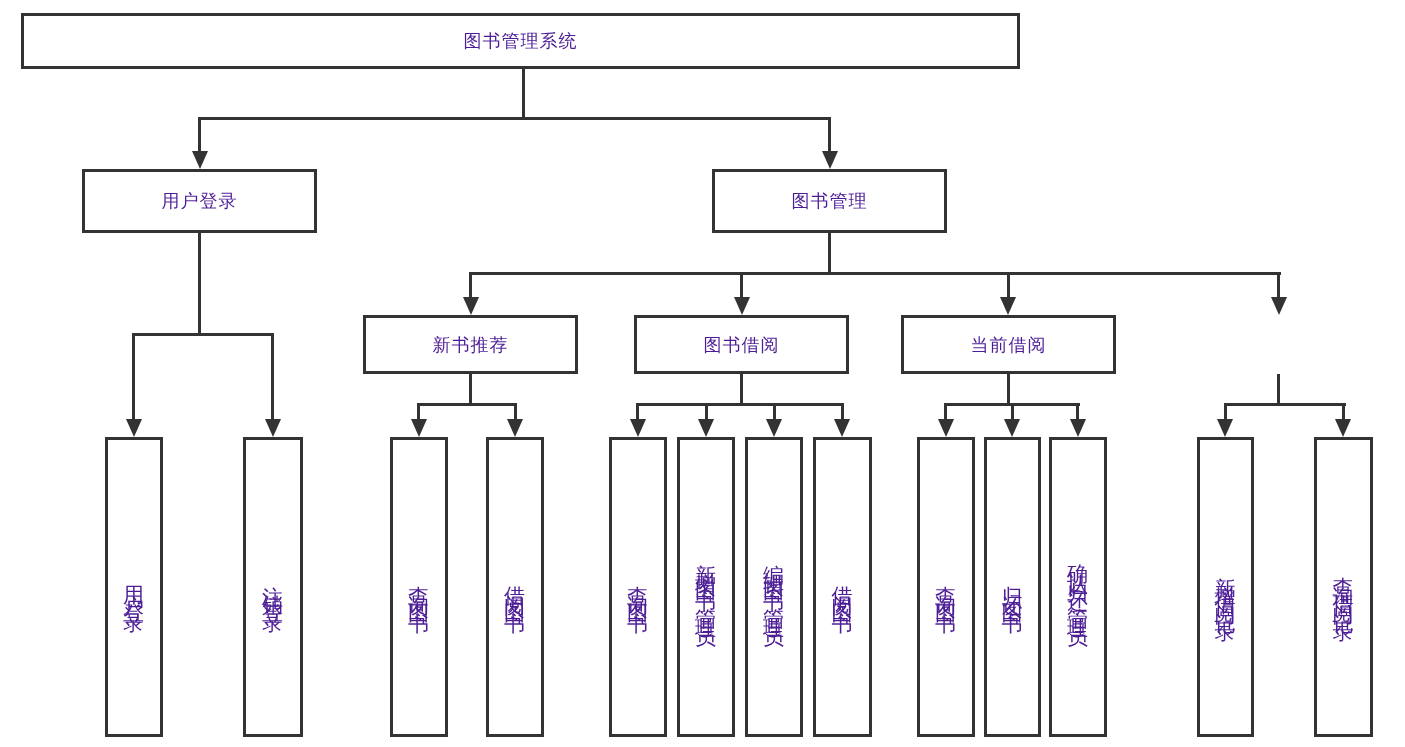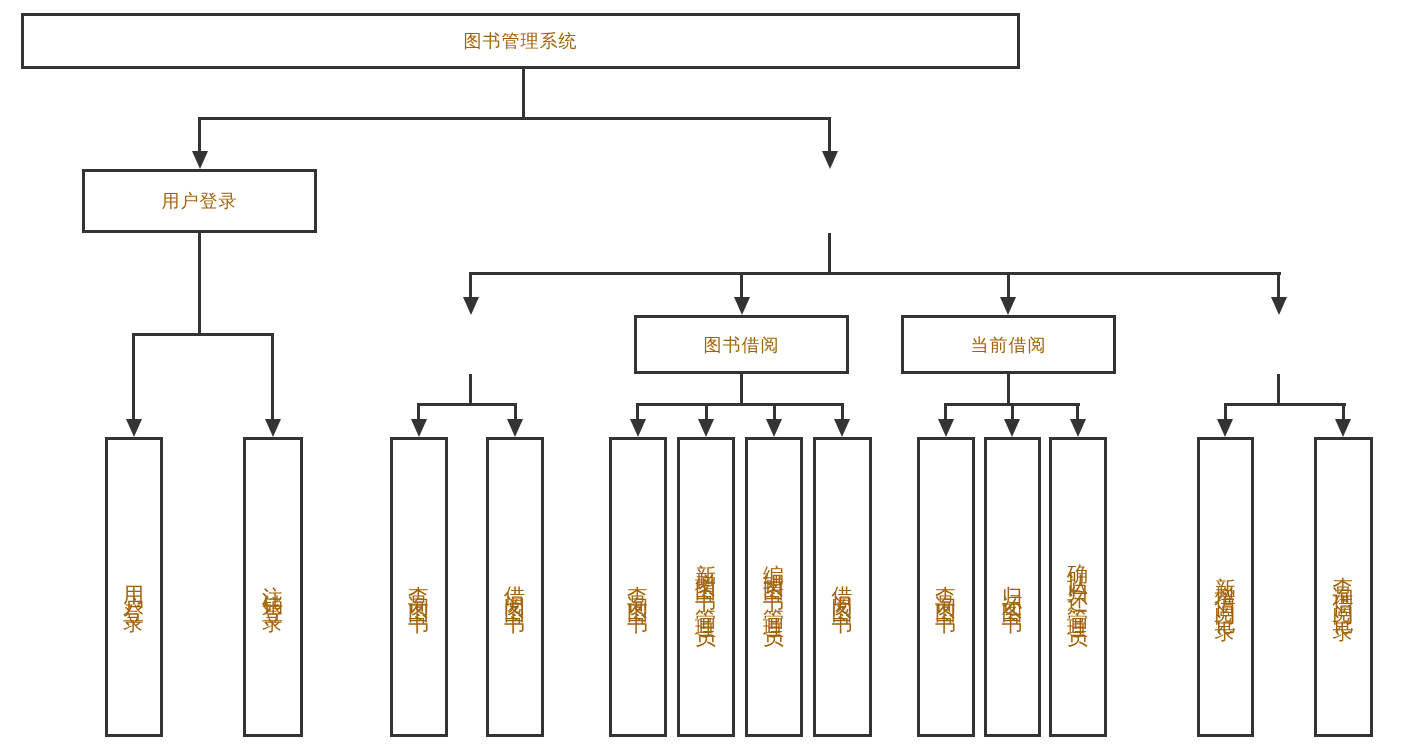--- a/index.html
+++ b/index.html
@@ -11,21 +11,21 @@
     overflow:hidden;
   }
   .box{
     position:absolute;
     box-sizing:border-box;
     border:3px solid #333333;
     background:#ffffff;
     display:flex;
     align-items:center;
     justify-content:center;
-    color:#a16207;
+    color:#4c1d95;
     font-size:18px;
     letter-spacing:1px;
     z-index:2;
   }
   .box.leaf span{
     writing-mode:vertical-rl;
     text-orientation:mixed;
     font-size:21px;
     letter-spacing:9px;
     line-height:1.1;
@@ -72,21 +72,27 @@
 
 <div id="stage">
 
   <div class="box" id="n-root">
     <span>图书管理系统</span>
   </div>
 
   <div class="box" id="n-user-login">
     <span>用户登录</span>
   </div>
-
+  <div class="box" id="n-book-mgmt">
+    <span>图书管理</span>
+  </div>
+
+  <div class="box" id="n-new-book-rec">
+    <span>新书推荐</span>
+  </div>
   <div class="box" id="n-book-borrow">
     <span>图书借阅</span>
   </div>
   <div class="box" id="n-current-borrow">
     <span>当前借阅</span>
   </div>
 
   <div class="box leaf" id="n-leaf-user-login">
     <span>用户登录</span>
   </div>

